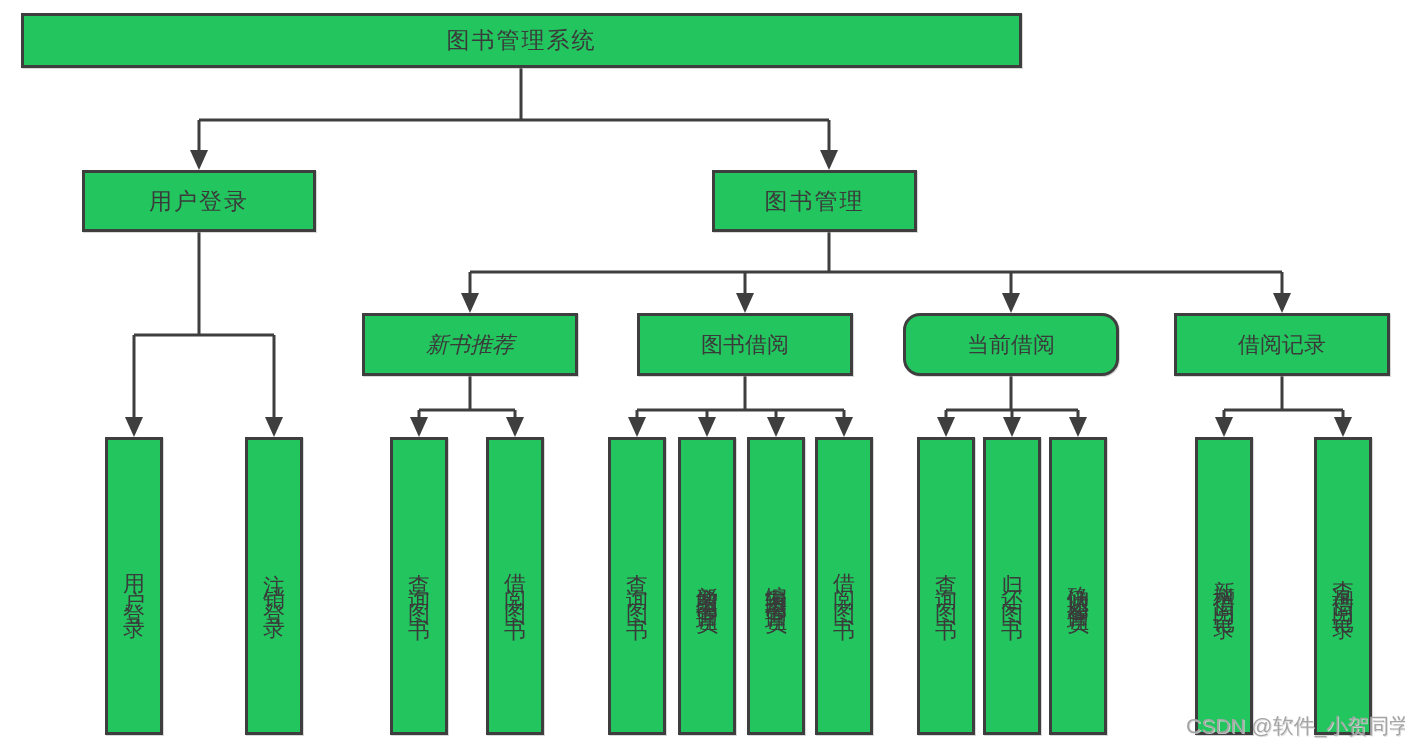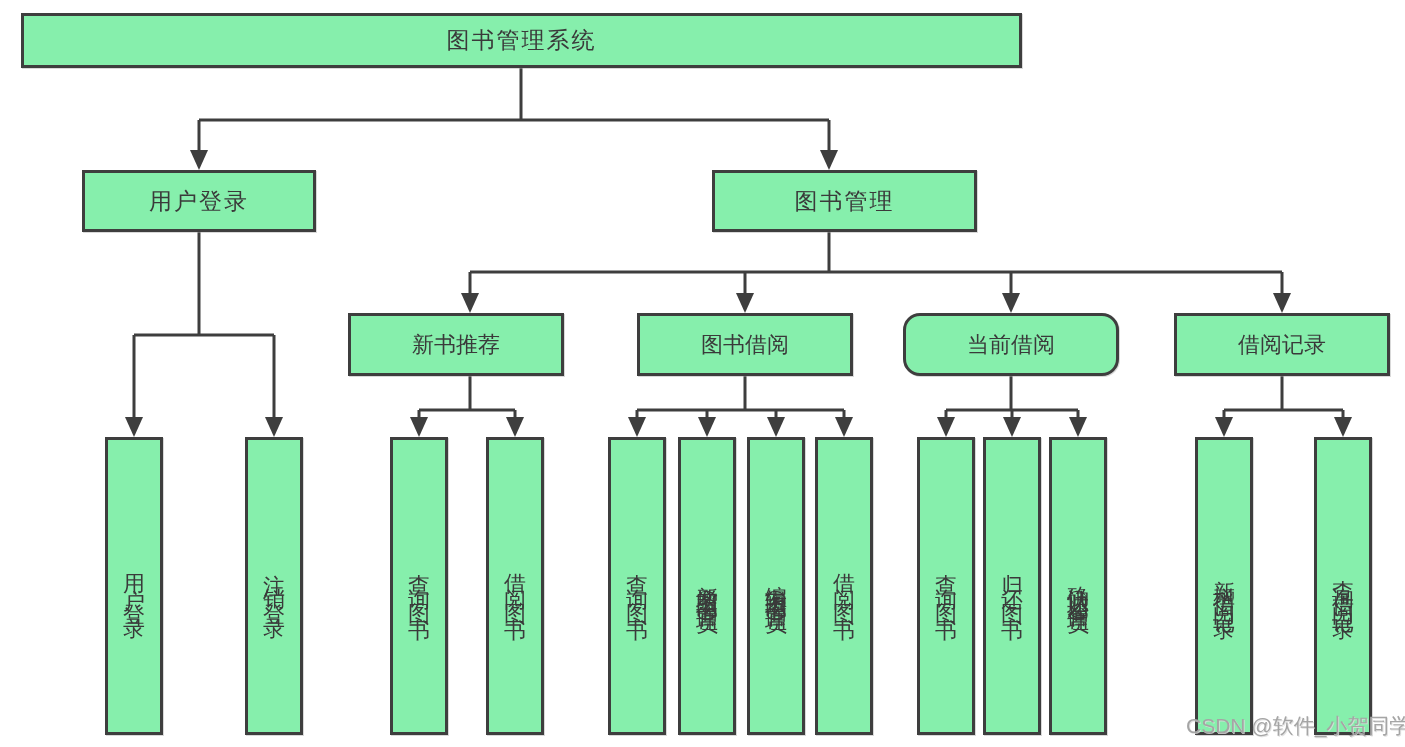--- a/index.html
+++ b/index.html
@@ -13,21 +13,21 @@
     color: #3a3a3a;
   }
   svg.connectors {
     position: absolute;
     left: 0; top: 0;
     width: 1405px; height: 747px;
     z-index: 1;
   }
   .box {
     position: absolute;
-    background: #86efac;
+    background: #22c55e;
     border: 3px solid #3e3e3e;
     box-sizing: border-box;
     display: flex;
     align-items: center;
     justify-content: center;
     z-index: 2;
     box-shadow: 1px 1px 0 rgba(170,170,170,0.45);
   }
   .hlabel { font-size: 23px; letter-spacing: 2px; white-space: nowrap; }
   .root-box  { left: 21px;  top: 13px;  width: 1001px; height: 55px; }
@@ -97,23 +97,23 @@
       <polygon points="1003,417 1021,417 1012,437"></polygon>
       <polygon points="1069,417 1087,417 1078,437"></polygon>
       <polygon points="1215,417 1233,417 1224,437"></polygon>
       <polygon points="1334,417 1352,417 1343,437"></polygon>
     </g>
   </svg>
 
   <div class="box root-box hlabel">图书管理系统</div>
 
   <div class="box l2-box hlabel" style="left:82px; width:234px;">用户登录</div>
-  <div class="box l2-box hlabel" style="left:712px; width:265px;">图书管理</div>
+  <div class="box l2-box hlabel" style="left:712px; width:205px;">图书管理</div>
 
-  <div class="box l3-box" style="left:348px;">新书推荐</div>
+  <div class="box l3-box" style="left:362px;font-style:italic;">新书推荐</div>
   <div class="box l3-box" style="left:637px;text-align:center;">图书借阅</div>
   <div class="box l3-box" style="left:903px;border-radius:17px;">当前借阅</div>
   <div class="box l3-box" style="left:1174px;">借阅记录</div>
 
   <div class="box leaf sp-lg" style="left:105px;">用户登录</div>
   <div class="box leaf sp-lg" style="left:245px;">注销登录</div>
 
   <div class="box leaf sp-lg" style="left:390px;">查询图书</div>
   <div class="box leaf sp-lg" style="left:486px;">借阅图书</div>
 

